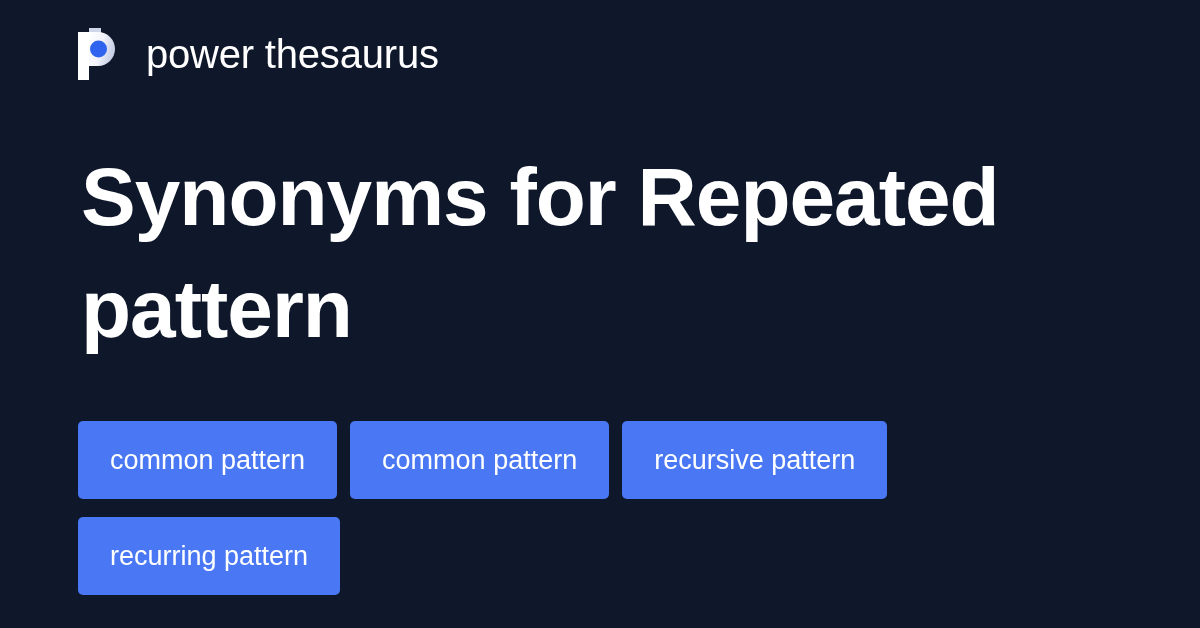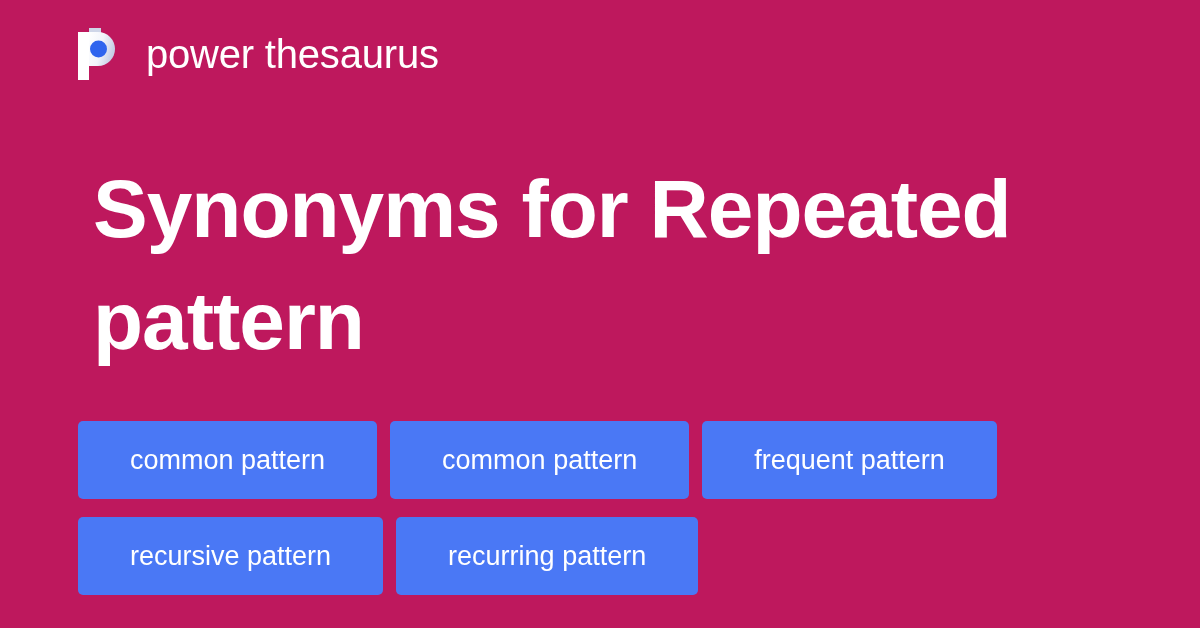--- a/index.html
+++ b/index.html
@@ -11,21 +11,21 @@
     height: 628px;
     overflow: hidden;
     font-family: "Liberation Sans", sans-serif;
     background: #2f64ee;
   }
 
   .page {
     position: relative;
     width: 1200px;
     height: 628px;
-    background: #be185d;
+    background: #0f172a;
     box-sizing: border-box;
   }
 
   
   .brand {
     position: absolute;
     left: 78px;
     top: 28px;
     display: flex;
     align-items: center;
@@ -54,42 +54,42 @@
     position: absolute;
     left: 78px;
     top: 138px;
     width: 1050px;
     color: #ffffff;
     font-family: "Liberation Sans", sans-serif;
     font-size: 82px;
     font-weight: 700;
     line-height: 112px;
     letter-spacing: -1px;
-    margin: 15px;
+    margin: 3px;
   }
 
   
   .chips {
     position: absolute;
     left: 78px;
     top: 421px;
     width: 1060px;
     display: flex;
     flex-wrap: wrap;
     gap: 18px 13px;
     align-content: flex-start;
   }
 
   .chip {
     background: #4a78f5;
     color: #ffffff;
     border: none;
     border-radius: 5px;
     height: 78px;
-    padding: 0 52px;
+    padding: 0 32px;
     display: flex;
     align-items: center;
     justify-content: center;
     font-family: "Liberation Sans", sans-serif;
     font-size: 27px;
     font-weight: 400;
     line-height: 1;
     white-space: nowrap;
     box-sizing: border-box;
   }
@@ -116,18 +116,17 @@
       </svg>
     </span>
     <span class="brand-name">power thesaurus</span>
   </div>
 
   <h1 class="headline">Synonyms for Repeated pattern</h1>
 
   <div class="chips">
     <div class="chip">common pattern</div>
     <div class="chip">common pattern</div>
-    <div class="chip">frequent pattern</div>
     <div class="chip">recursive pattern</div>
     <div class="chip">recurring pattern</div>
   </div>
 
 </div>
 
 </body></html>

